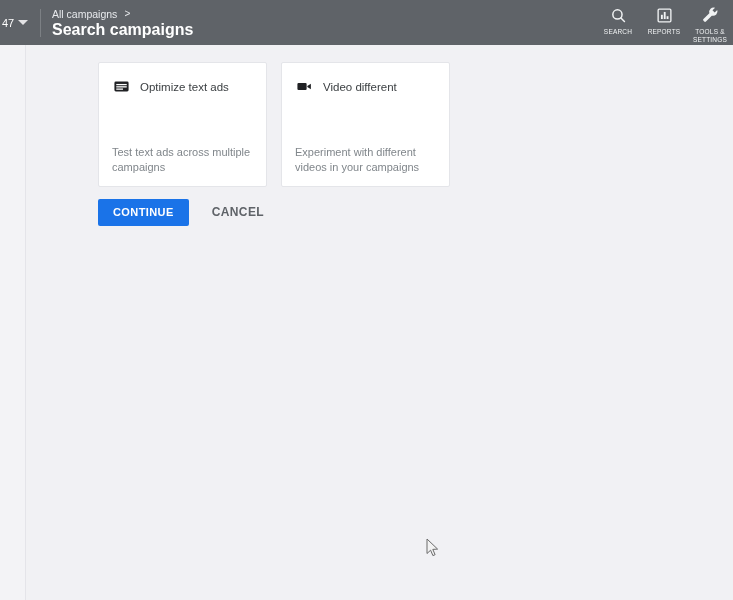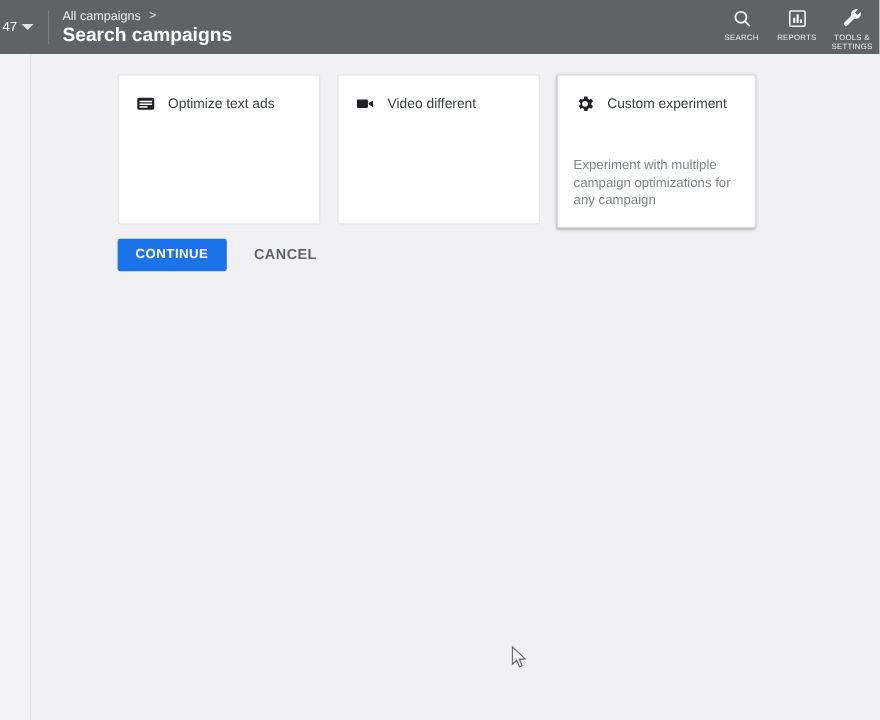--- a/index.html
+++ b/index.html
@@ -307,45 +307,36 @@
         <span class="card-icon">
           <svg width="17" height="17" viewBox="0 0 24 24">
             <rect x="2" y="5" width="20" height="14" rx="2" fill="#202124"></rect>
             <rect x="4.6" y="8.4" width="14.8" height="1.8" fill="#ffffff"></rect>
             <rect x="4.6" y="11.6" width="14.8" height="1.8" fill="#ffffff"></rect>
             <rect x="4.6" y="14.8" width="9.5" height="1.8" fill="#ffffff"></rect>
           </svg>
         </span>
         <span class="card-title">Optimize text ads</span>
       </div>
+      <div class="card-desc">Test text ads across multiple campaigns</div>
     </div>
 
     <div class="exp-card">
       <div class="card-head">
         <span class="card-icon">
           <svg width="17" height="17" viewBox="0 0 24 24">
             <rect x="2" y="7" width="13" height="10" rx="1.5" fill="#202124"></rect>
             <path d="M16 11.2l5-3.2v8l-5-3.2z" fill="#202124"></path>
           </svg>
         </span>
         <span class="card-title">Video different</span>
       </div>
-    </div>
-
-    <div class="exp-card selected">
-      <div class="card-head">
-        <span class="card-icon">
-          <svg width="17" height="17" viewBox="0 0 24 24">
-            <path fill="#202124" d="M19.4 13a7.6 7.6 0 0 0 0-2l2-1.6-1.9-3.3-2.4 1a7.5 7.5 0 0 0-1.8-1l-.4-2.6h-3.8l-.4 2.6c-.6.2-1.2.6-1.8 1l-2.4-1-1.9 3.3L6.6 11a7.6 7.6 0 0 0 0 2l-2 1.6 1.9 3.3 2.4-1c.6.4 1.2.8 1.8 1l.4 2.6h3.8l.4-2.6c.6-.2 1.2-.6 1.8-1l2.4 1 1.9-3.3-2-1.6zM12 15.4A3.4 3.4 0 1 1 12 8.6a3.4 3.4 0 0 1 0 6.8z"></path>
-          </svg>
-        </span>
-        <span class="card-title">Custom experiment</span>
-      </div>
-      <div class="card-desc">Experiment with multiple campaign optimizations for any campaign</div>
-    </div>
+      <div class="card-desc">Experiment with different videos in your campaigns</div>
+    </div>
+
 
   </div>
 
   <div class="button-row">
     <button class="btn-continue">CONTINUE</button>
     <button class="btn-cancel">CANCEL</button>
   </div>
 
 </div>
 

